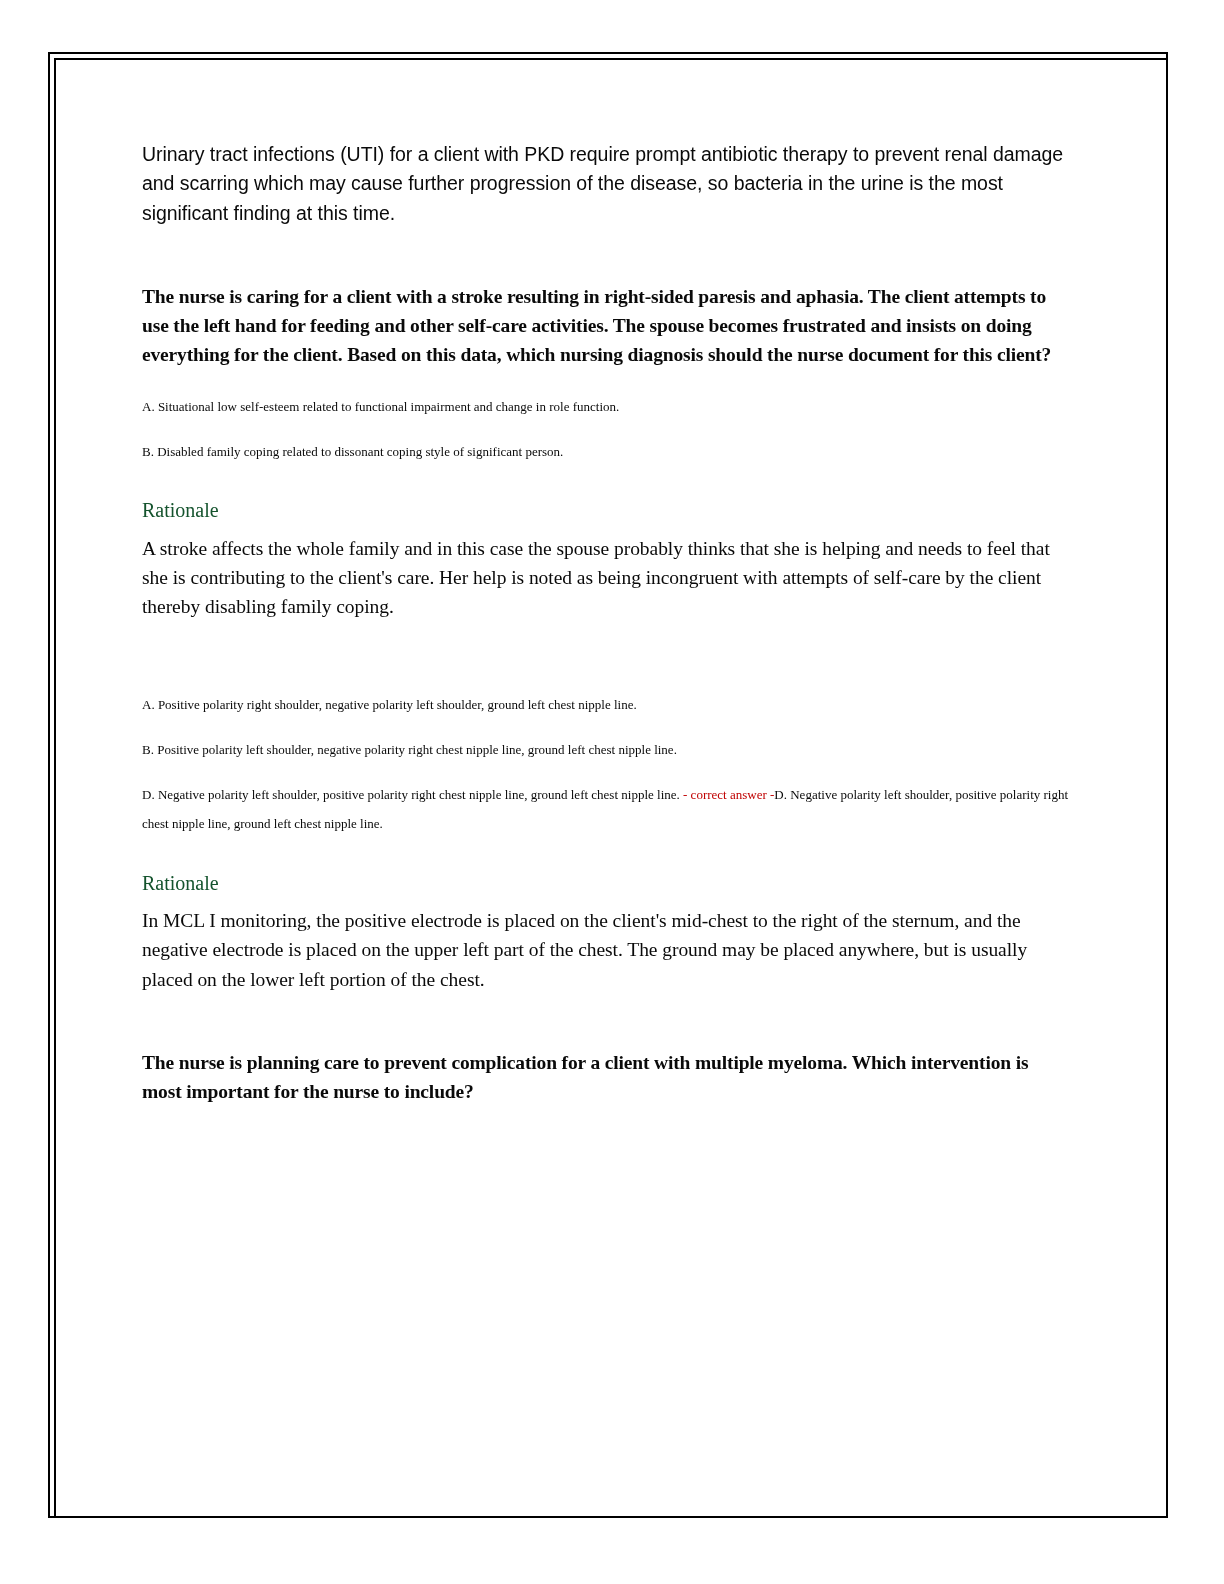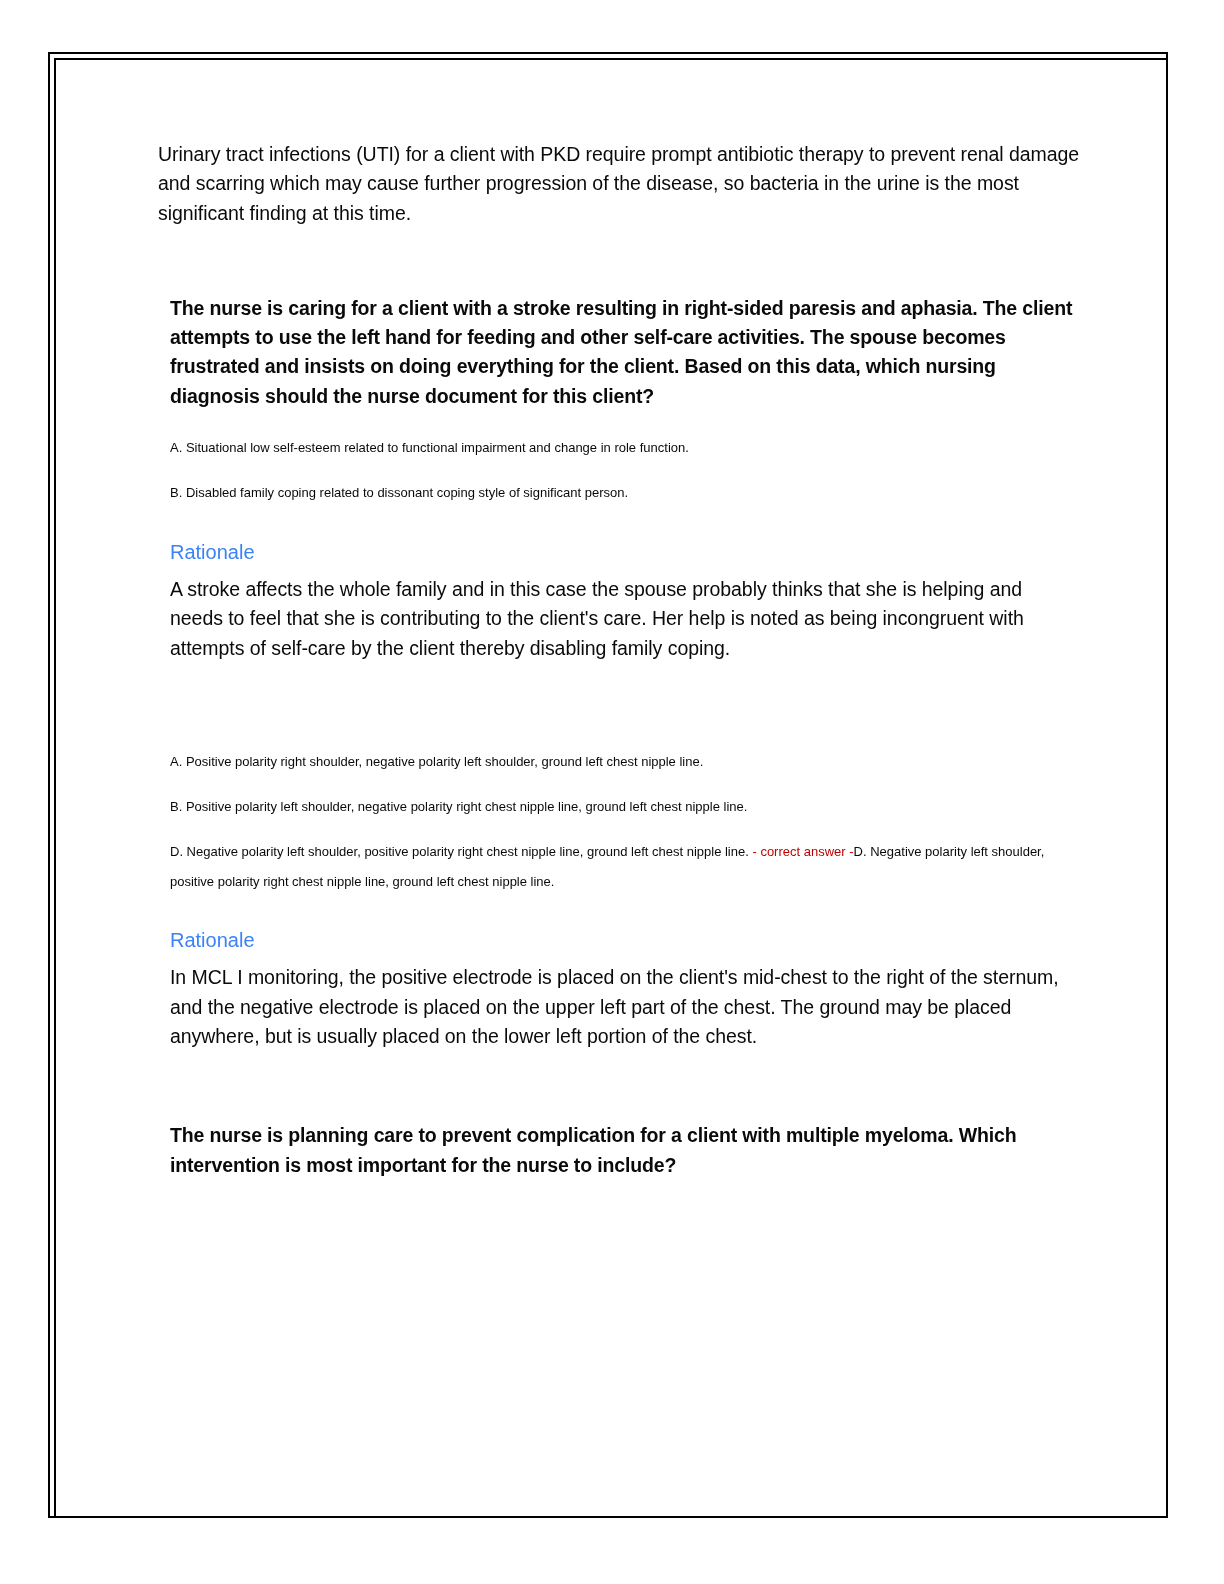--- a/index.html
+++ b/index.html
@@ -40,21 +40,21 @@
     top: 58px;
     width: 1114px;
     height: 1460px;
     border: 2px solid #000000;
     box-sizing: border-box;
   }
 
   
   #doc-body {
     position: absolute;
-    left: 158px;
+    left: 142px;
     top: 140px;
     width: 930px;
   }
 
   .para {
     font-size: 19.5px;
     line-height: 29.3px;
     color: #0a0a0a;
     margin: 0 0 8px 0;
     text-align: left;
@@ -69,33 +69,33 @@
   .option {
     font-size: 13px;
     line-height: 29.3px;
     color: #0a0a0a;
     margin: 0 0 16px 0;
   }
 
   .rationale-head {
     font-size: 20px;
     line-height: 29.3px;
-    color: #3b82f6;
+    color: #14532d;
     margin: 0 0 8px 0;
     font-weight: normal;
   }
 
   .red {
     color: #C00000;
   }
 
   .spacer-lg { height: 46px; }
   .spacer-sm { height: 14px; }
 
-  .q-block { margin: 12px; }
+  .q-block { margin: 0; font-family: Liberation Serif, serif; }
 
   .nb { font-weight: normal; }
 </style>
 </head>
 <body>
 
 <div id="page">
 
   <div id="page-frame-outer"></div>
   <div id="page-frame-inner"></div>

